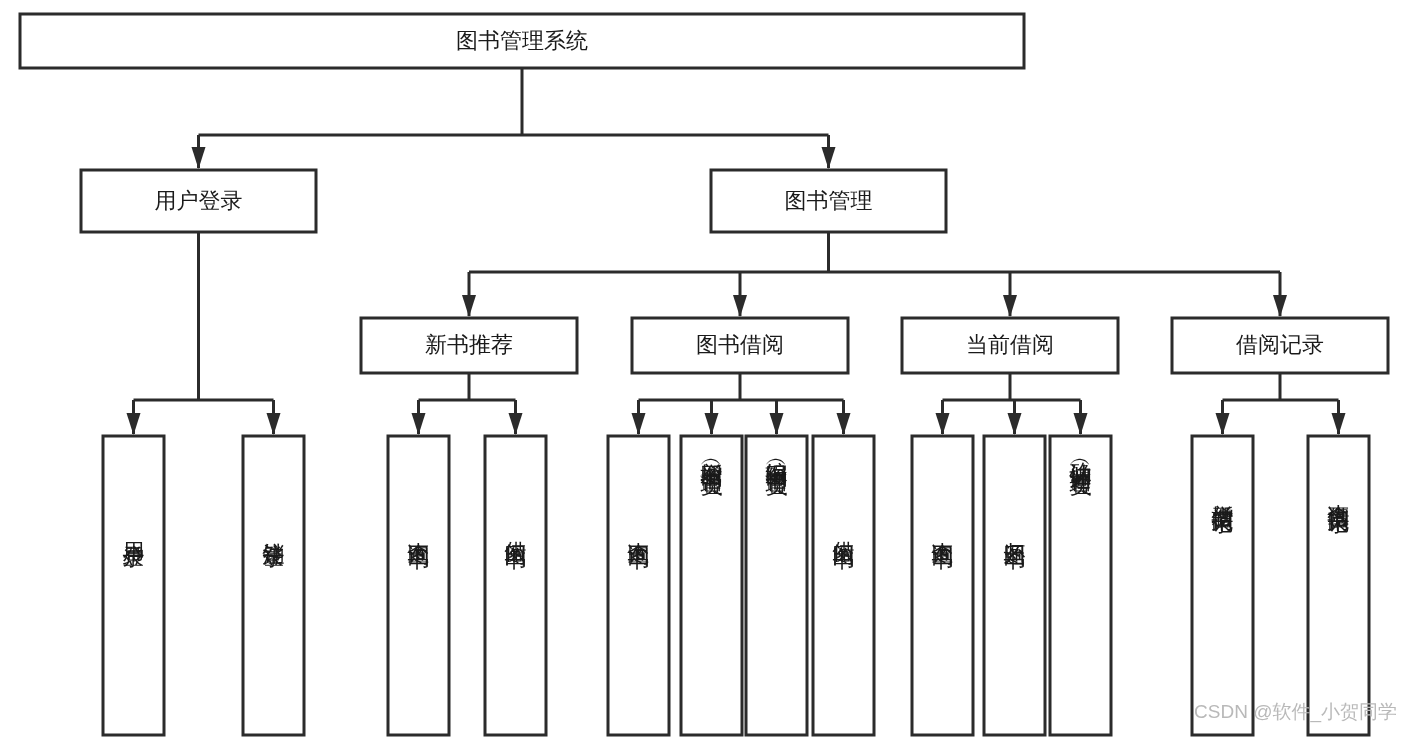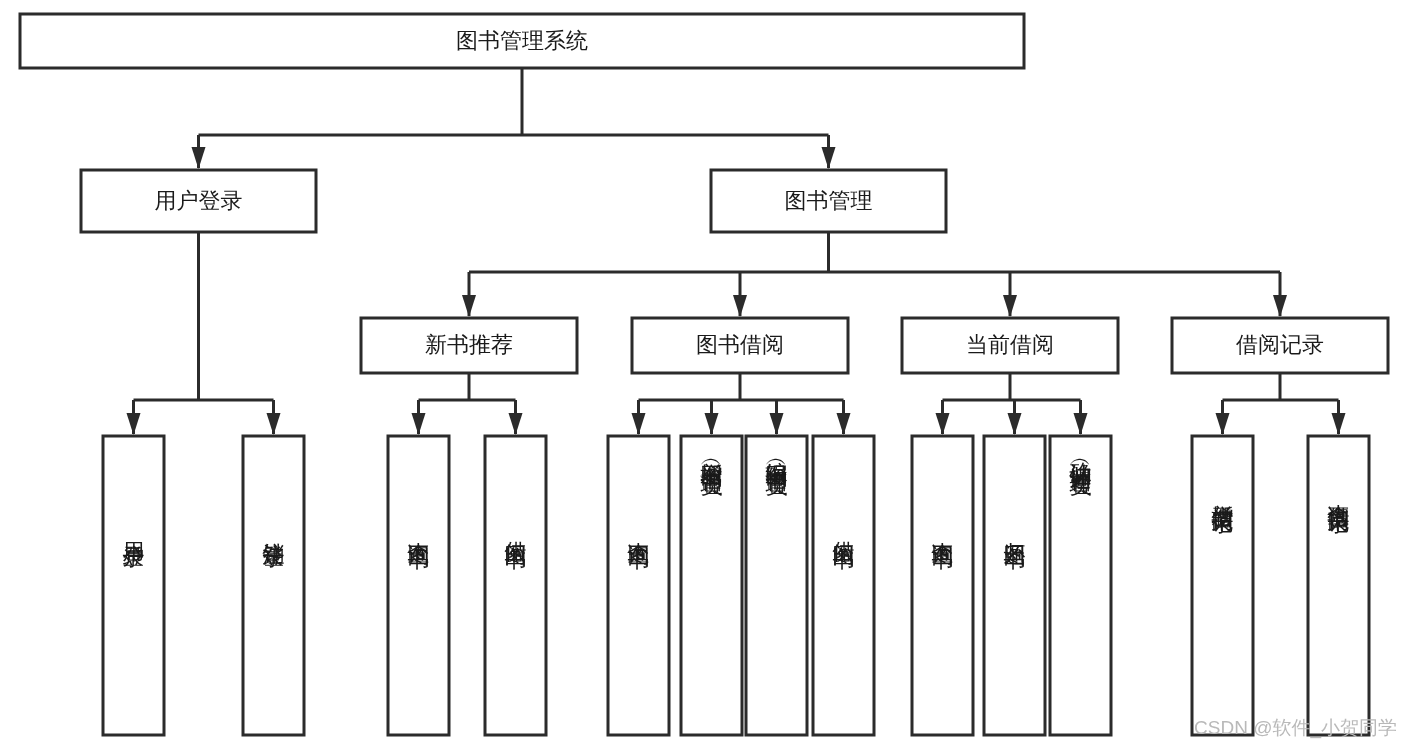--- a/index.html
+++ b/index.html
@@ -63,21 +63,21 @@
     font-family: "Liberation Sans", "DejaVu Sans", sans-serif;
     font-size: 22px;
     line-height: 1.08;
     color: #1a1a1a;
     letter-spacing: 2px;
     white-space: nowrap;
   }
   .watermark {
     position: absolute;
     right: 8px;
-    bottom: 6px;
+    bottom: 22px;
     font-family: "Liberation Sans", "DejaVu Sans", sans-serif;
     font-size: 19px;
     color: #b9b9b9;
     white-space: nowrap;
     user-select: none;
   }
 </style>
 </head>
 <body>
 

